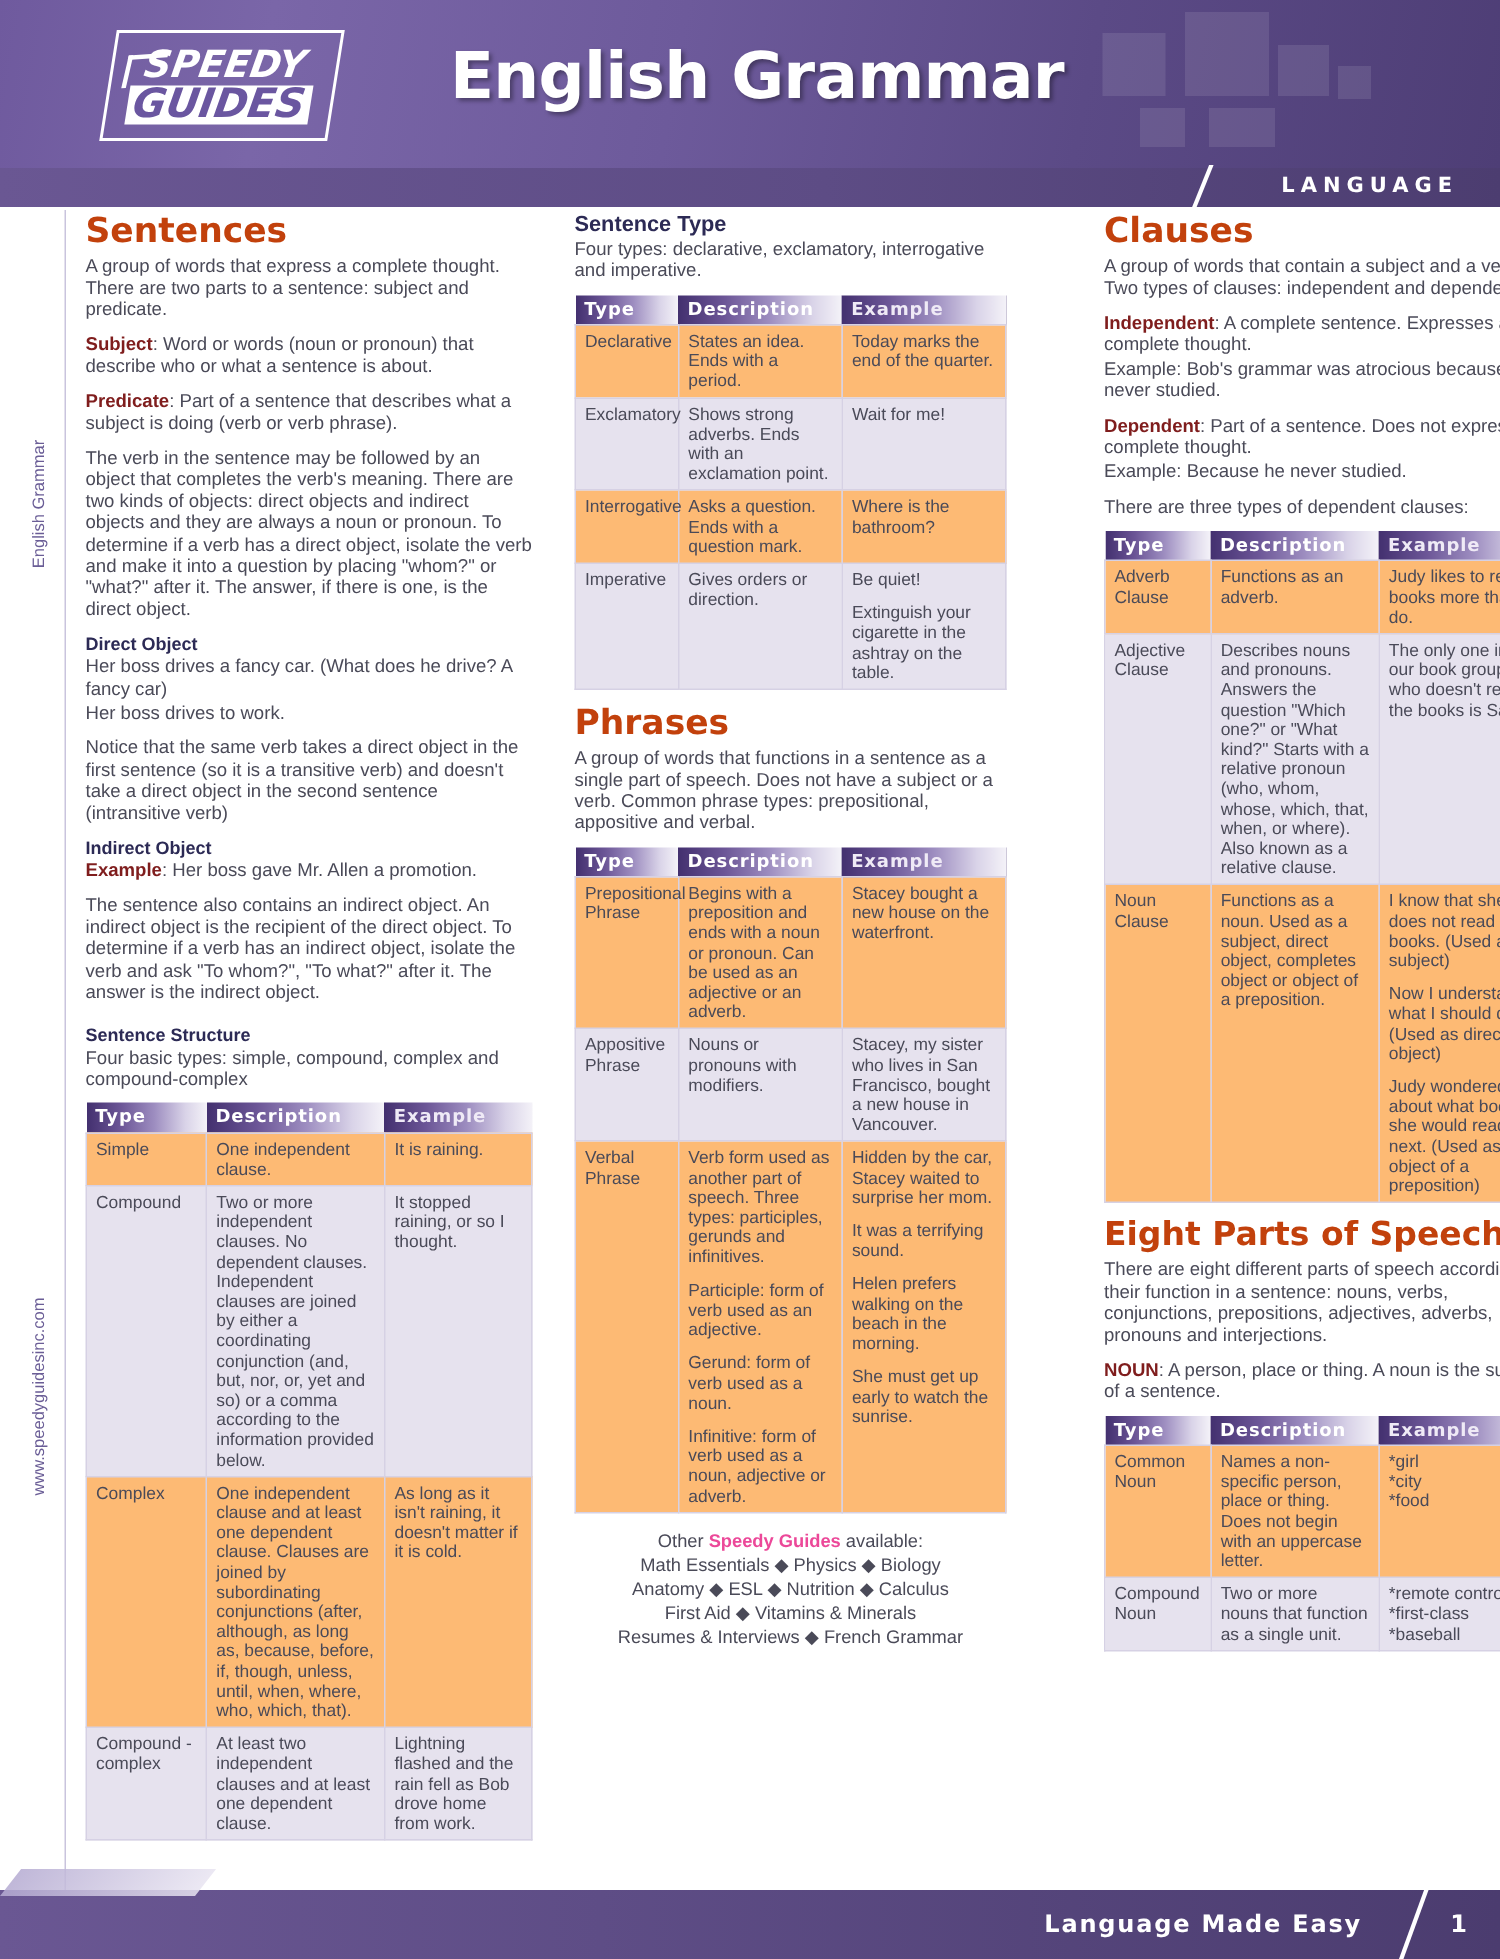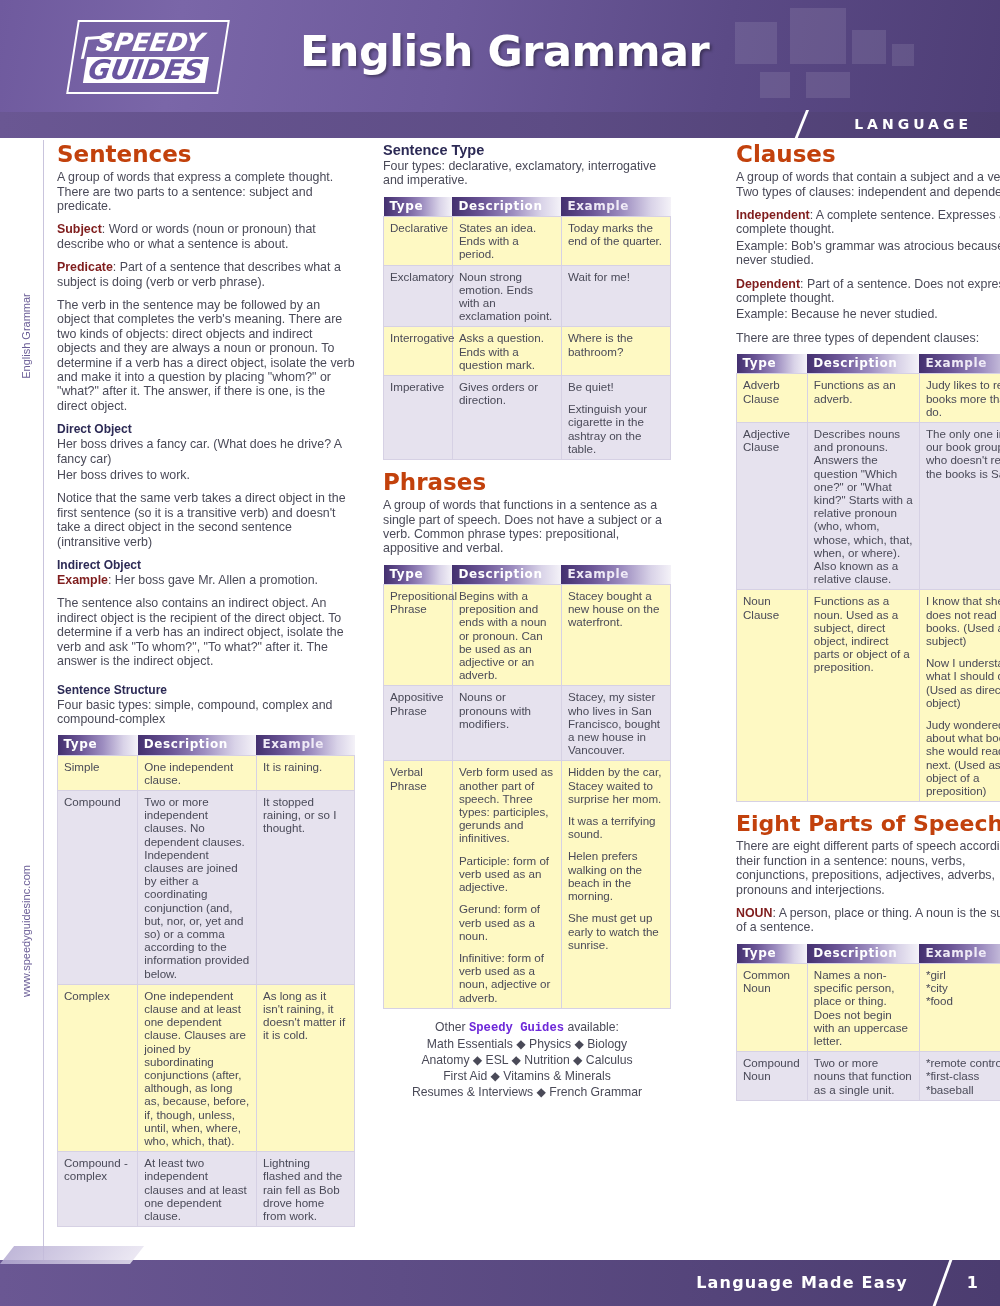--- a/index.html
+++ b/index.html
@@ -107,38 +107,38 @@
     background:linear-gradient(90deg,#43306f 0%,#6b5596 28%,#9d8dc0 56%,#d9d3e8 82%,#f4f2f8 100%);
     color:#ffffff; text-align:left; font-weight:bold;
     font-size:12px; letter-spacing:0.6px;
     padding:3px 6px; border:none;
     font-family:"DejaVu Sans", sans-serif;
     margin-left:37px;
   }
   table.g thead th.c3 { color:#efeaf6; }
   table.g td {
     border:1px solid #d6d1e4; padding:4px 6px; vertical-align:top;
-    background:#fef9c3;
+    background:#fdba74;
   }
   table.g tr.alt td { background:#e6e2ee; }
   .w-type { width:27%; }
   .w-desc { width:40%; }
   .w-ex   { width:33%; }
   .w-type2 { width:24%; }
   .w-desc2 { width:38%; }
   .w-ex2   { width:38%; }
 
   .cell-gap { display:block; height:9px; }
 
   
   .guides {
     text-align:center; font-size:12.2px; line-height:16px; color:#4a4a58;
     margin-top:8px;
   }
-  .guides b { color:#6d28d9;font-family:Liberation Mono, monospace; }
+  .guides b { color:#ec4899; }
 
   
   .footer {
     position:absolute; left:0; bottom:0; width:1000px; height:46px;
     background:linear-gradient(90deg,#6a5793 0%,#5e4d86 40%,#4b3c6f 100%);
   }
   .footer .wedge {
     position:absolute; left:0; top:-14px; width:130px; height:18px;
     background:linear-gradient(90deg,#b5abd2,#e8e4f1);
     transform:skewX(-38deg); transform-origin:left bottom; opacity:0.85;
@@ -254,21 +254,21 @@
           </tr>
         </thead>
         <tbody>
           <tr>
             <td>Declarative</td>
             <td>States an idea. Ends with a period.</td>
             <td>Today marks the end of the quarter.</td>
           </tr>
           <tr class="alt">
             <td>Exclamatory</td>
-            <td>Noun strong emotion. Ends with an exclamation point.</td>
+            <td>Shows strong adverbs. Ends with an exclamation point.</td>
             <td>Wait for me!</td>
           </tr>
           <tr>
             <td>Interrogative</td>
             <td>Asks a question. Ends with a question mark.</td>
             <td>Where is the bathroom?</td>
           </tr>
           <tr class="alt">
             <td>Imperative</td>
             <td>Gives orders or direction.</td>
@@ -359,21 +359,21 @@
             <td>Functions as an adverb.</td>
             <td>Judy likes to read books more than I do.</td>
           </tr>
           <tr class="alt">
             <td>Adjective Clause</td>
             <td>Describes nouns and pronouns. Answers the question "Which one?" or "What kind?" Starts with a relative pronoun  (who, whom, whose, which, that, when, or where). Also known as a relative clause.</td>
             <td>The only one in our book group who doesn't read the books is Sally.</td>
           </tr>
           <tr>
             <td>Noun Clause</td>
-            <td>Functions as a noun. Used as a subject, direct object, indirect parts or object of a preposition.</td>
+            <td>Functions as a noun. Used as a subject, direct object, completes object or object of a preposition.</td>
             <td>
               <span>I know that she does not read the books. (Used as subject)</span>
               <span class="cell-gap"></span>
               <span>Now I understand what I should do. (Used as direct object)</span>
               <span class="cell-gap"></span>
               <span>Judy wondered about what book she would read next. (Used as object of a preposition)</span>
             </td>
           </tr>
         </tbody>
       </table>

